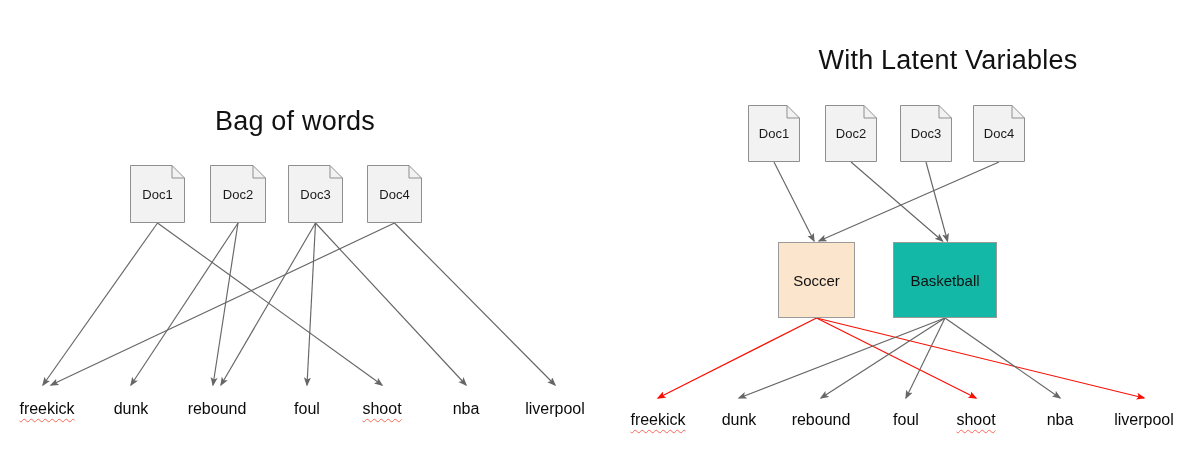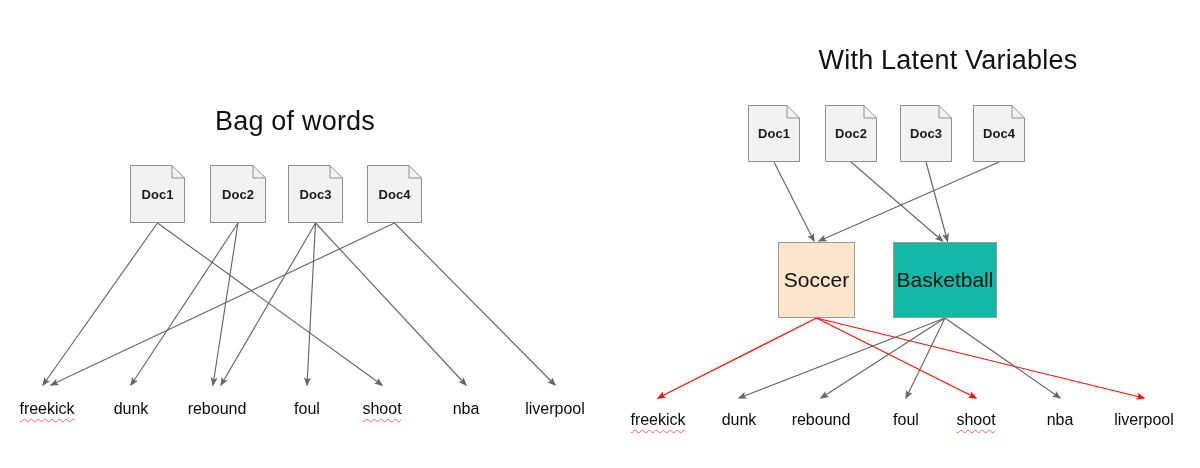--- a/index.html
+++ b/index.html
@@ -4,31 +4,31 @@
 <style>
   html,body{margin:0;padding:0;background:#fff;}
   #page{
     position:relative;width:1200px;height:468px;background:#ffffff;overflow:hidden;
     font-family:"Liberation Sans","DejaVu Sans",sans-serif;
   }
   .title{
     position:absolute;transform:translate(-50%,-50%);
     font-size:27px;color:#111;white-space:nowrap;letter-spacing:0.2px;
   }
-  .doc{position:absolute;font-weight:bold;}
+  .doc{position:absolute;}
   .doc svg{position:absolute;left:0;top:0;}
   .doc .lbl{
     position:absolute;left:0;top:0;width:100%;height:100%;
     display:flex;align-items:center;justify-content:center;
     font-size:13px;color:#1a1a1a;
   }
   .topic{
     position:absolute;border:1px solid #9a9a9a;box-sizing:border-box;
     display:flex;align-items:center;justify-content:center;
-    font-size:21px;color:#111;
+    font-size:15px;color:#111;
   }
   .word{
     position:absolute;transform:translate(-50%,-50%);
     font-size:16px;color:#0b0b0b;white-space:nowrap;
   }
   .squiggle{
     text-decoration-line:underline;
     text-decoration-style:wavy;
     text-decoration-color:rgba(244,80,62,0.85);
     text-decoration-thickness:1px;

